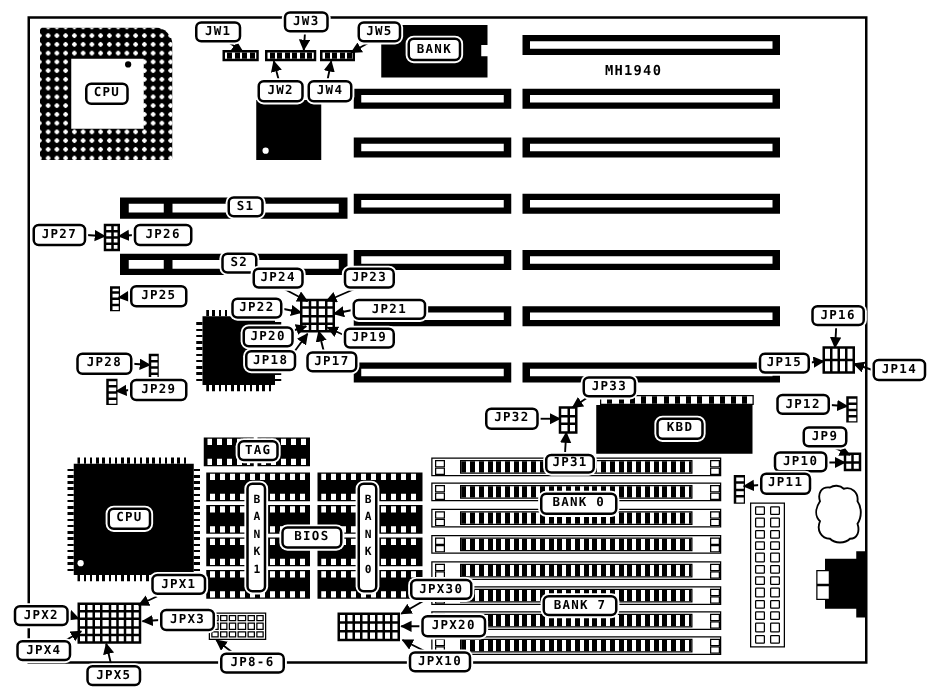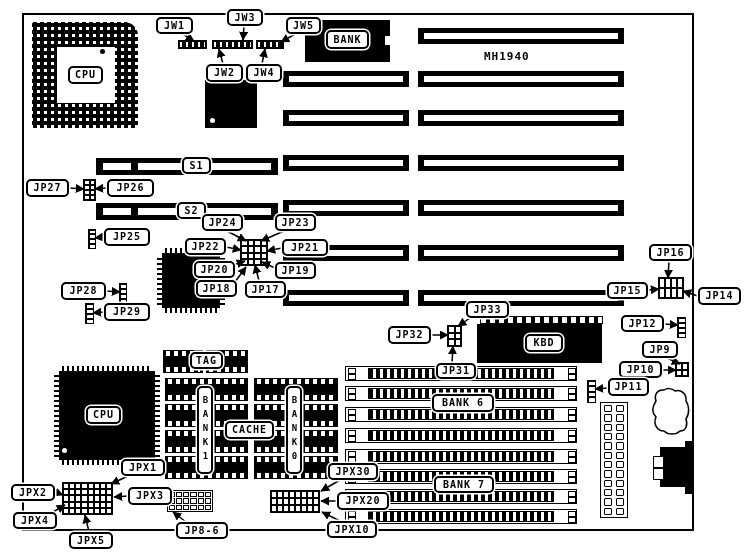--- a/index.html
+++ b/index.html
@@ -494,46 +494,46 @@
     <div class="lbl" style="left: 182px; top: 157px; width: 29px; height: 17px;">S1</div>
     <div class="lbl" style="left: 177px; top: 202px; width: 29px; height: 17px;">S2</div>
     <div class="lbl" style="left: 26px; top: 179px; width: 43px; height: 18px;">JP27</div>
     <div class="lbl" style="left: 107px; top: 179px; width: 47px; height: 18px;">JP26</div>
     <div class="lbl" style="left: 104px; top: 228px; width: 46px; height: 18px;">JP25</div>
     <div class="lbl" style="left: 61px; top: 282px; width: 45px; height: 18px;">JP28</div>
     <div class="lbl" style="left: 104px; top: 303px; width: 46px; height: 18px;">JP29</div>
     <div class="lbl" style="left: 202px; top: 214px; width: 41px; height: 17px;">JP24</div>
     <div class="lbl" style="left: 275px; top: 214px; width: 41px; height: 17px;">JP23</div>
     <div class="lbl" style="left: 185px; top: 238px; width: 41px; height: 17px;">JP22</div>
-    <div class="lbl" style="left: 282px; top: 239px; width: 46px; height: 17px;">JP21</div>
+    <div class="lbl" style="left: 282px; top: 239px; width: 59px; height: 17px;">JP21</div>
     <div class="lbl" style="left: 194px; top: 261px; width: 41px; height: 17px;">JP20</div>
     <div class="lbl" style="left: 275px; top: 262px; width: 41px; height: 17px;">JP19</div>
     <div class="lbl" style="left: 196px; top: 280px; width: 41px; height: 17px;">JP18</div>
     <div class="lbl" style="left: 245px; top: 281px; width: 41px; height: 17px;">JP17</div>
     <div class="lbl" style="left: 649px; top: 244px; width: 43px; height: 17px;">JP16</div>
     <div class="lbl" style="left: 607px; top: 282px; width: 41px; height: 17px;">JP15</div>
     <div class="lbl" style="left: 698px; top: 287px; width: 43px; height: 18px;">JP14</div>
     <div class="lbl" style="left: 621px; top: 315px; width: 43px; height: 17px;">JP12</div>
     <div class="lbl" style="left: 642px; top: 341px; width: 36px; height: 17px;">JP9</div>
     <div class="lbl" style="left: 619px; top: 361px; width: 43px; height: 17px;">JP10</div>
     <div class="lbl" style="left: 608px; top: 378px; width: 41px; height: 18px;">JP11</div>
     <div class="lbl" style="left: 466px; top: 301px; width: 43px; height: 17px;">JP33</div>
     <div class="lbl" style="left: 388px; top: 326px; width: 43px; height: 18px;">JP32</div>
     <div class="lbl" style="left: 436px; top: 363px; width: 40px; height: 16px;">JP31</div>
     <div class="lbl" style="left: 525px; top: 334px; width: 38px; height: 18px;">KBD</div>
-    <div class="lbl" style="left: 432px; top: 394px; width: 62px; height: 18px;">BANK 6</div>
+    <div class="lbl" style="left: 432px; top: 394px; width: 62px; height: 18px;">BANK 0</div>
     <div class="lbl" style="left: 434px; top: 476px; width: 60px; height: 17px;">BANK 7</div>
     <div class="lbl" style="left: 328px; top: 463px; width: 50px; height: 17px;">JPX30</div>
     <div class="lbl" style="left: 337px; top: 492px; width: 52px; height: 18px;">JPX20</div>
     <div class="lbl" style="left: 327px; top: 521px; width: 50px; height: 17px;">JPX10</div>
     <div class="lbl" style="left: 121px; top: 459px; width: 44px; height: 17px;">JPX1</div>
     <div class="lbl" style="left: 11px; top: 484px; width: 44px; height: 17px;">JPX2</div>
     <div class="lbl" style="left: 128px; top: 487px; width: 44px; height: 18px;">JPX3</div>
     <div class="lbl" style="left: 13px; top: 512px; width: 44px; height: 17px;">JPX4</div>
     <div class="lbl" style="left: 69px; top: 532px; width: 44px; height: 17px;">JPX5</div>
     <div class="lbl" style="left: 176px; top: 522px; width: 52px; height: 17px;">JP8-6</div>
     <div class="lbl" style="left: 68px; top: 66px; width: 35px; height: 18px;">CPU</div>
     <div class="lbl" style="left: 86px; top: 406px; width: 35px; height: 18px;">CPU</div>
     <div class="lbl" style="left: 190px; top: 352px; width: 33px; height: 17px;">TAG</div>
-    <div class="lbl" style="left: 225px; top: 421px; width: 49px; height: 18px;">CACHE</div>
+    <div class="lbl" style="left: 225px; top: 421px; width: 49px; height: 18px;">BIOS</div>
     <div class="lbl vert" style="left: 197px; top: 386px; width: 16px; height: 88px;">BANK1</div>
     <div class="lbl vert" style="left: 286px; top: 386px; width: 16px; height: 88px;">BANK0</div>
   </div>
 
 </body></html>

